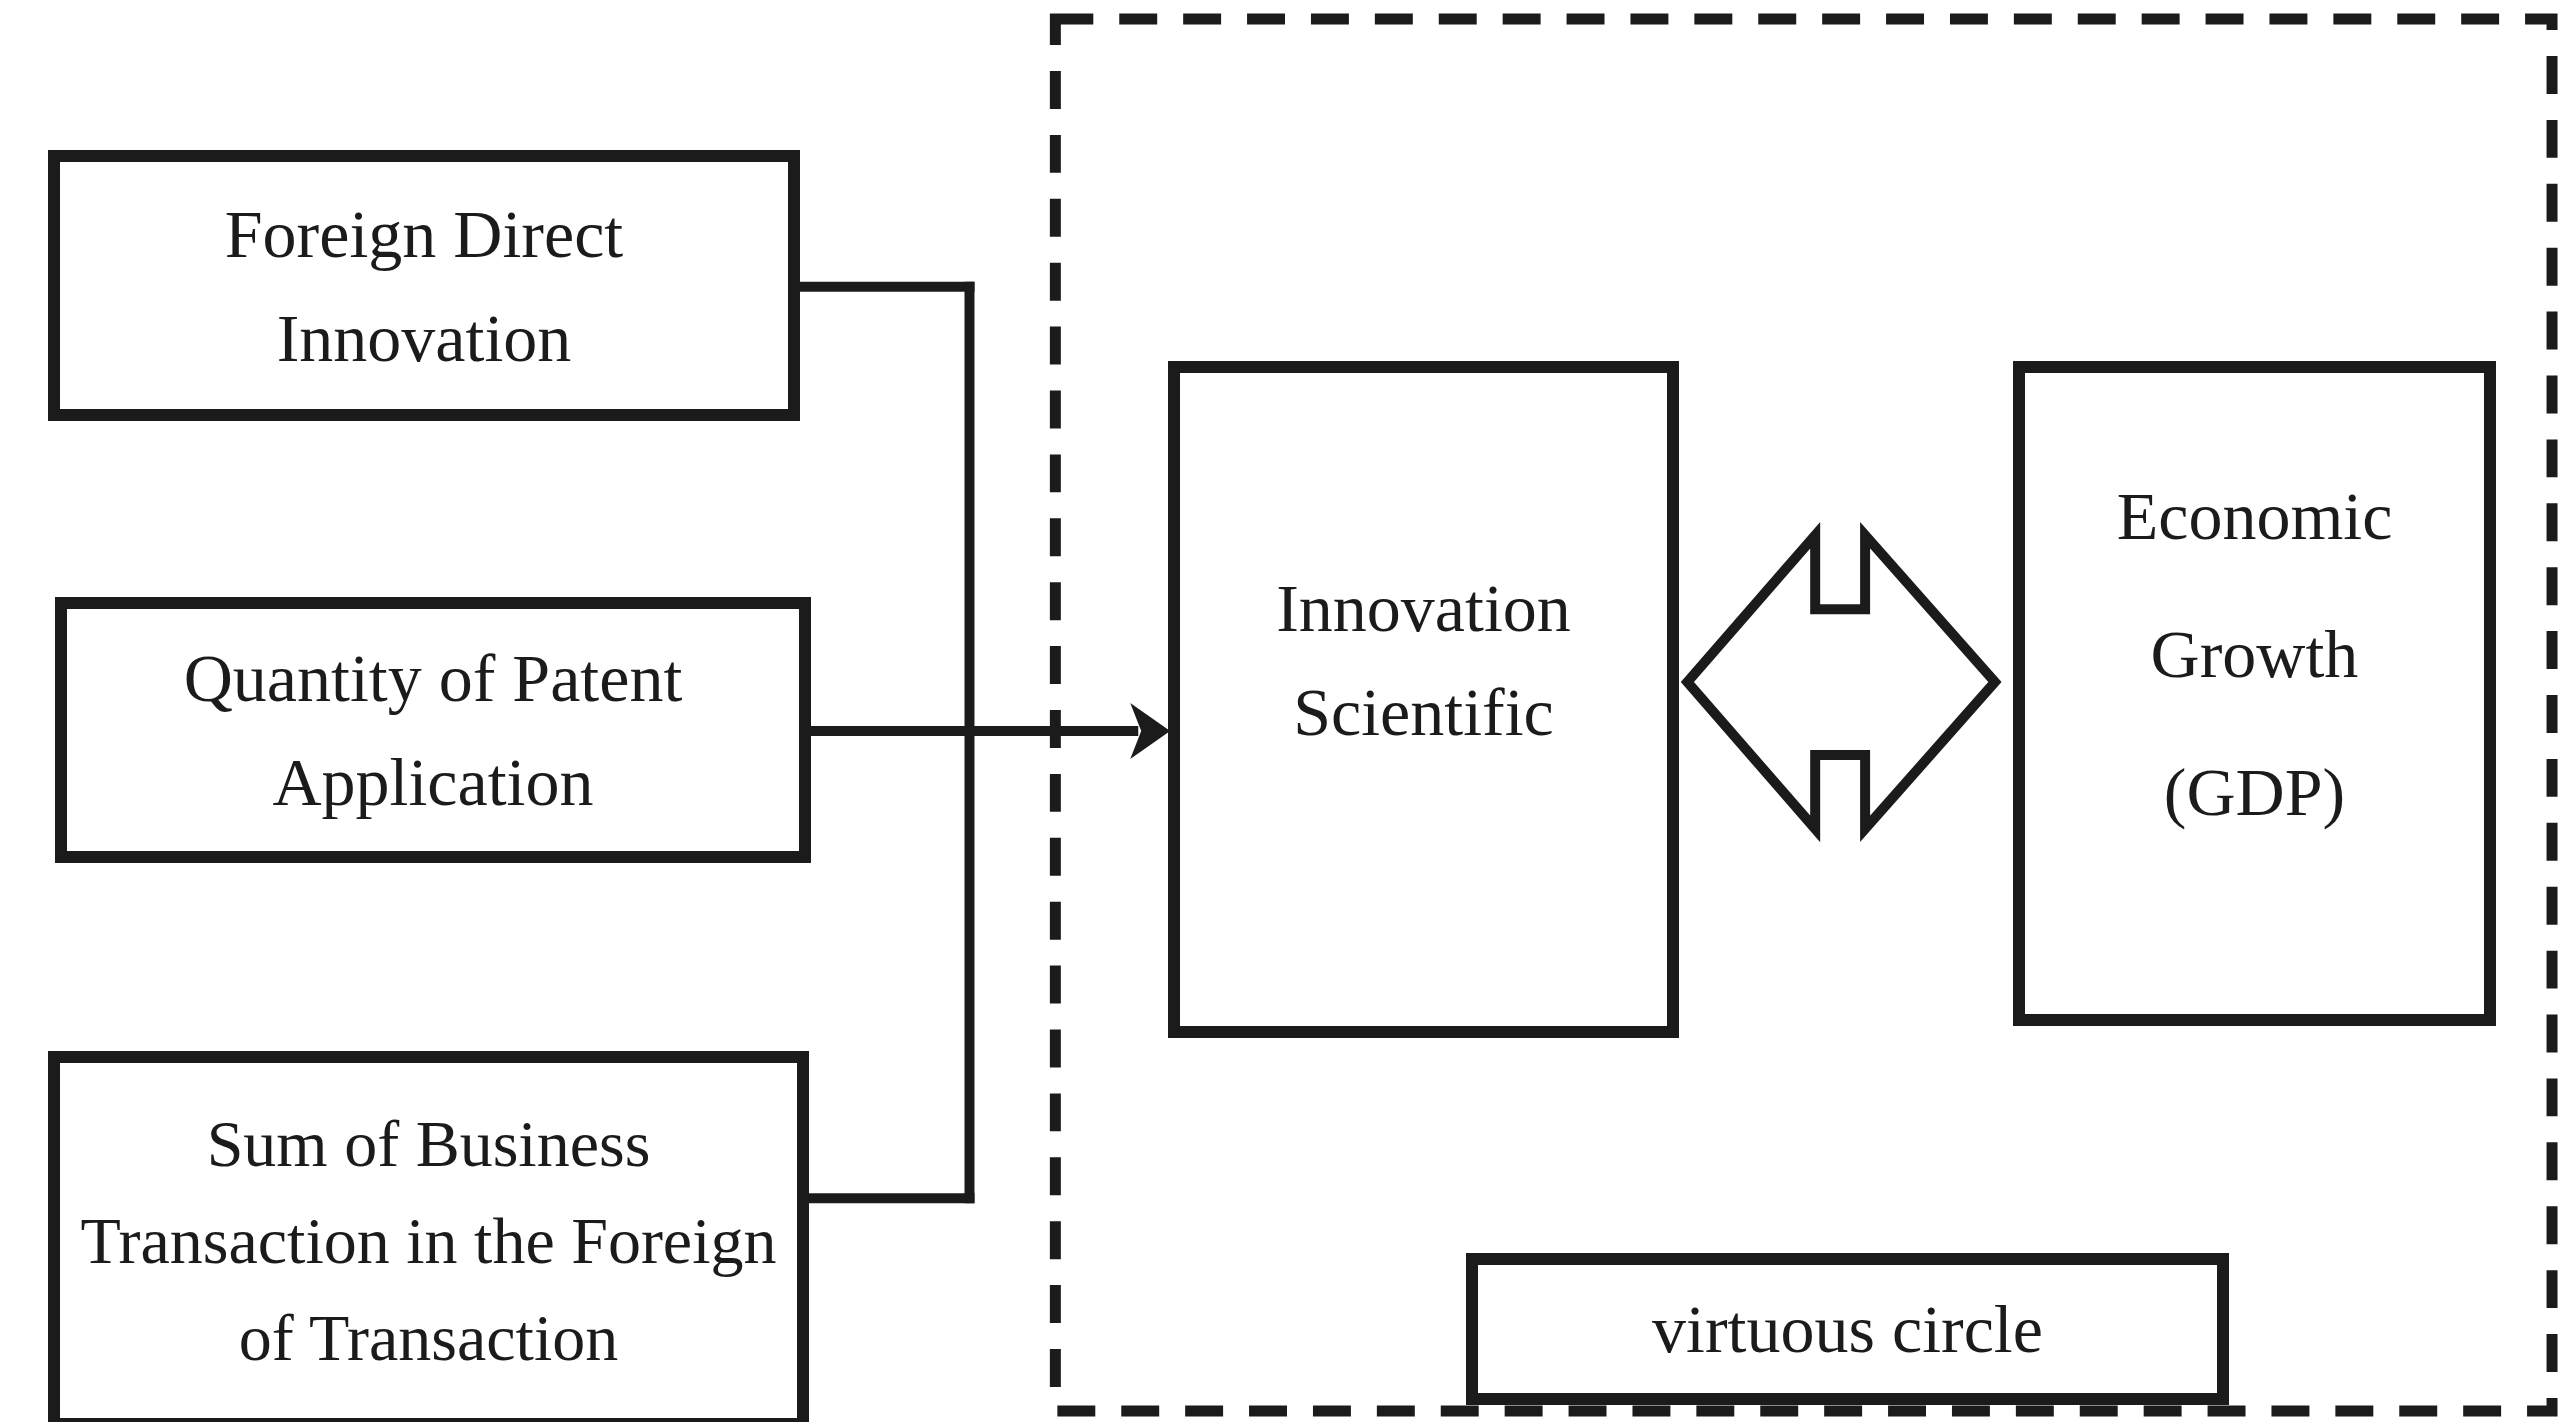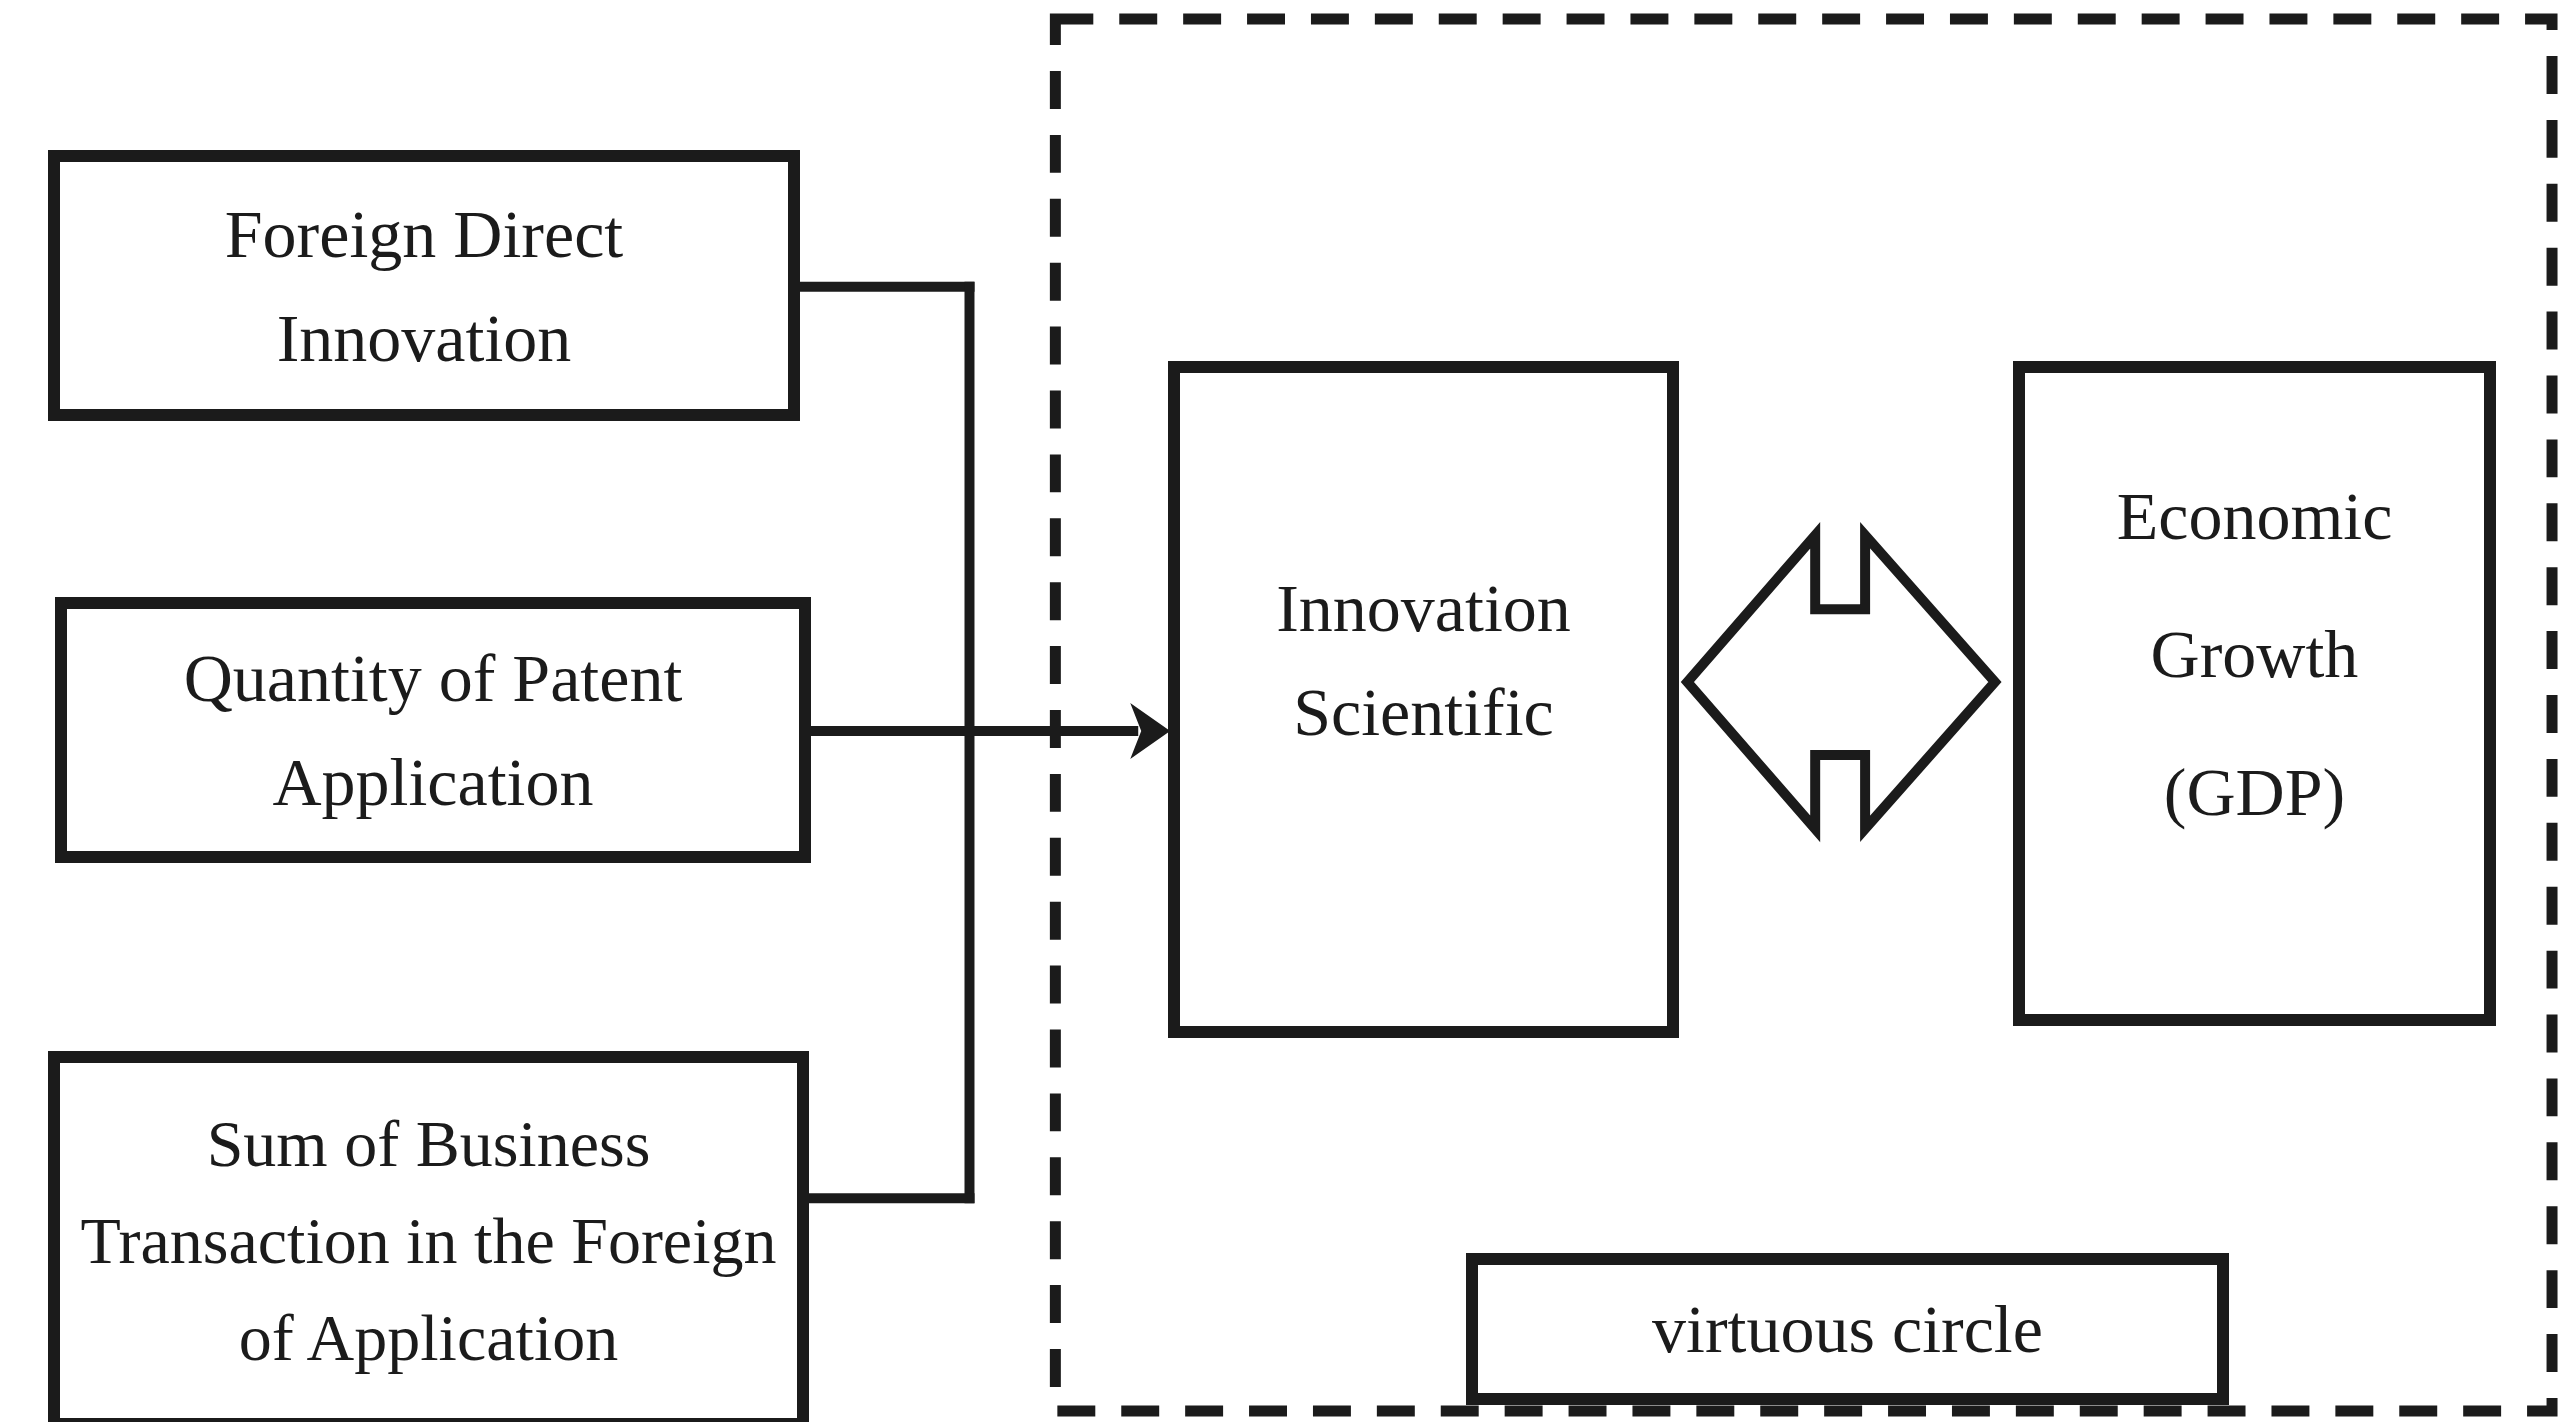--- a/index.html
+++ b/index.html
@@ -78,21 +78,21 @@
   </div>
 
   <div class="dbox" id="box-patent-applications">
     <div class="ln">Quantity of Patent</div>
     <div class="ln">Application</div>
   </div>
 
   <div class="dbox" id="box-technology-market">
     <div class="ln">Sum of Business</div>
     <div class="ln">Transaction in the Foreign</div>
-    <div class="ln">of Application</div>
+    <div class="ln">of Transaction</div>
   </div>
 
   <div class="dbox" id="box-scientific-innovation">
     <div class="ln">Innovation</div>
     <div class="ln">Scientific</div>
   </div>
 
   <div class="dbox" id="box-economic-growth">
     <div class="ln">Economic</div>
     <div class="ln">Growth</div>

